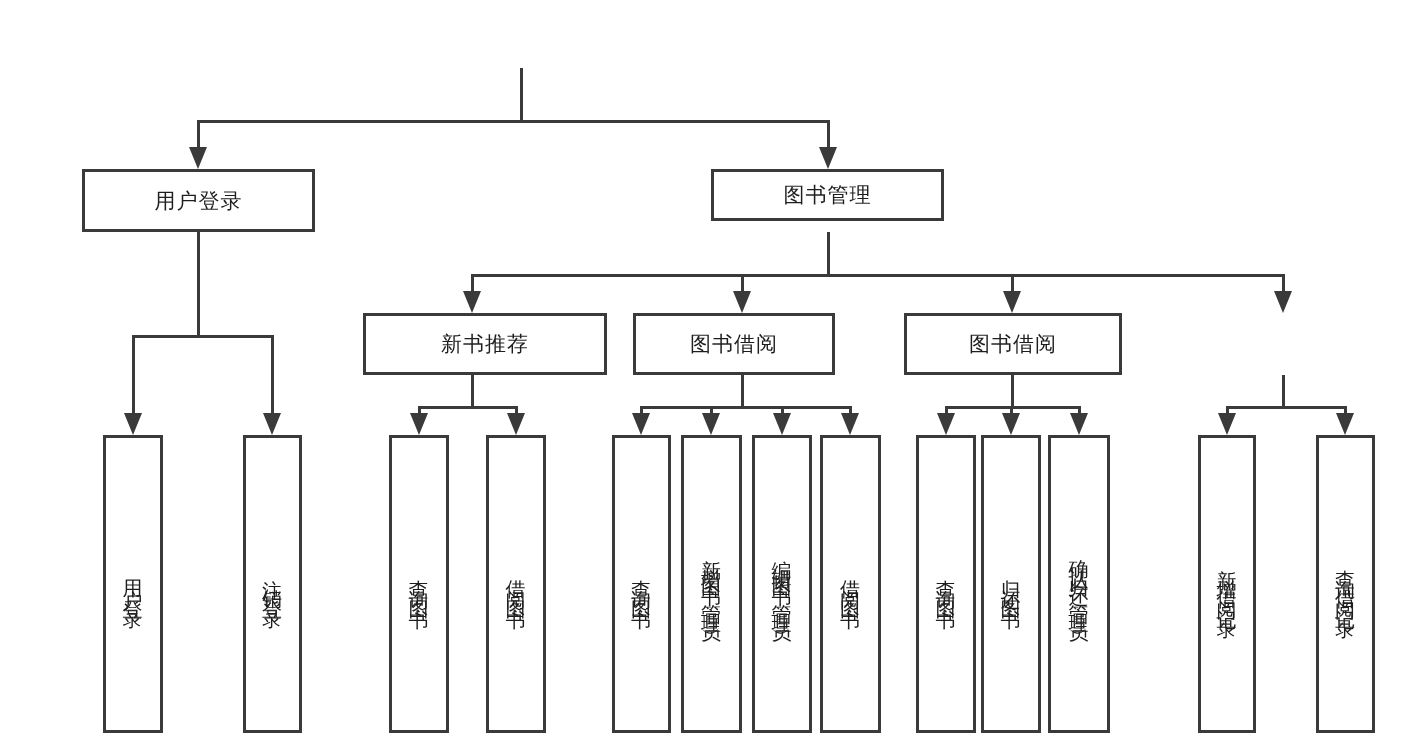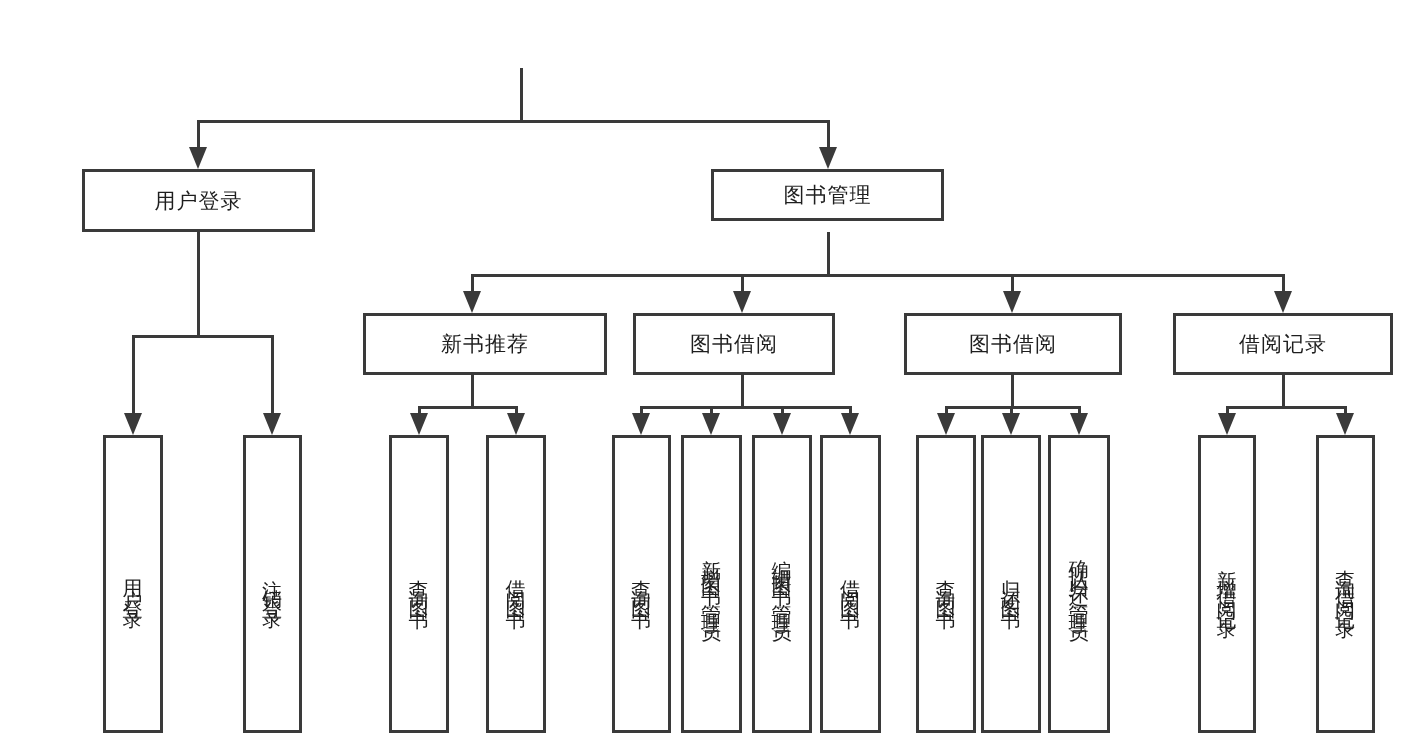--- a/index.html
+++ b/index.html
@@ -111,23 +111,20 @@
 
   <div class="hbox" style="left:363px;top:313px;width:244px;height:62px">
     <span class="hlabel">新书推荐</span>
   </div>
   <div class="hbox" style="left:633px;top:313px;width:202px;height:62px">
     <span class="hlabel">图书借阅</span>
   </div>
   <div class="hbox" style="left:904px;top:313px;width:218px;height:62px">
     <span class="hlabel">图书借阅</span>
   </div>
-  <div class="hbox" style="left:1173px;top:313px;width:220px;height:62px">
-    <span class="hlabel">借阅记录</span>
-  </div>
 
   <div class="lv" style="left:470.5px;top:375px;height:31px"></div>
   <div class="lh" style="left:417.5px;top:406px;width:100px"></div>
   <div class="lv" style="left:417.5px;top:406px;height:8px"></div>
   <div class="arr" style="left:410px;top:413px"></div>
   <div class="lv" style="left:514.5px;top:406px;height:8px"></div>
   <div class="arr" style="left:507px;top:413px"></div>
 
   <div class="lv" style="left:740.5px;top:375px;height:31px"></div>
   <div class="lh" style="left:639.5px;top:406px;width:212px"></div>

